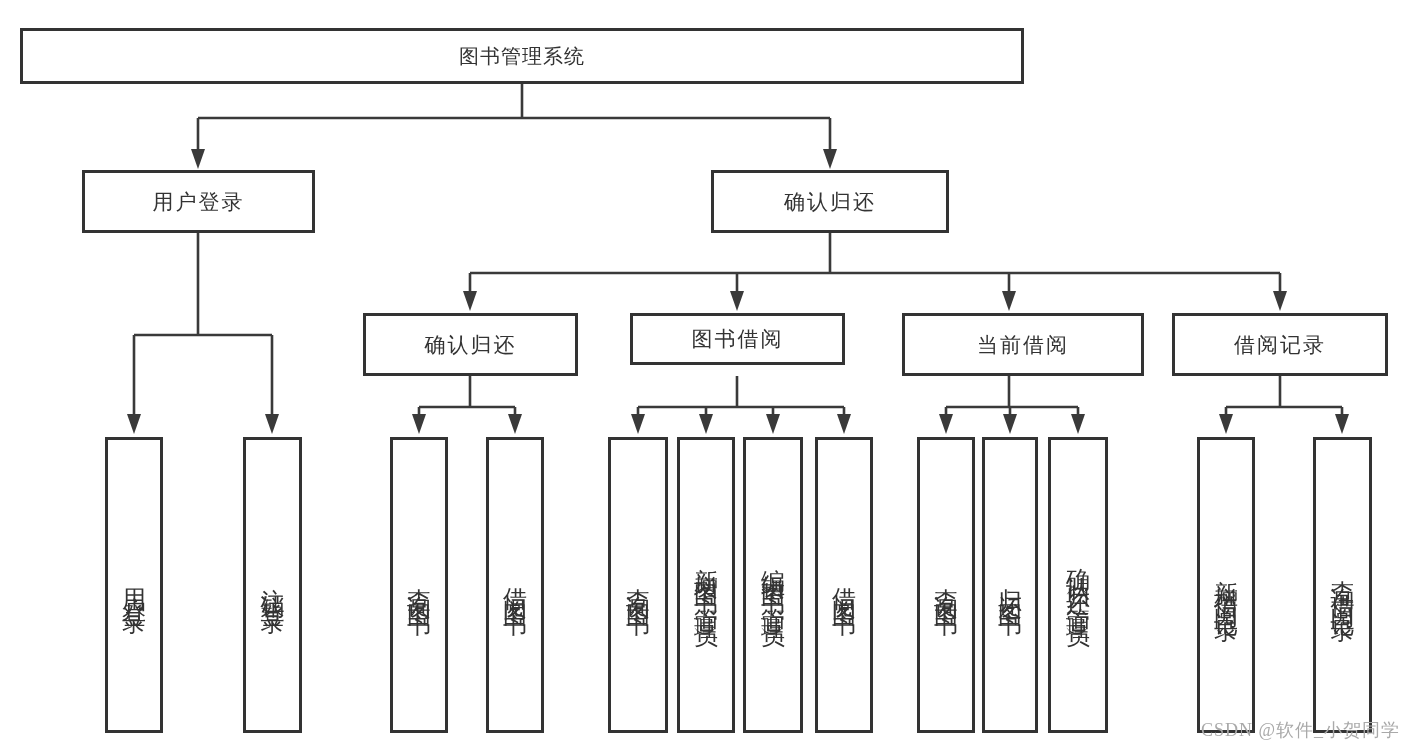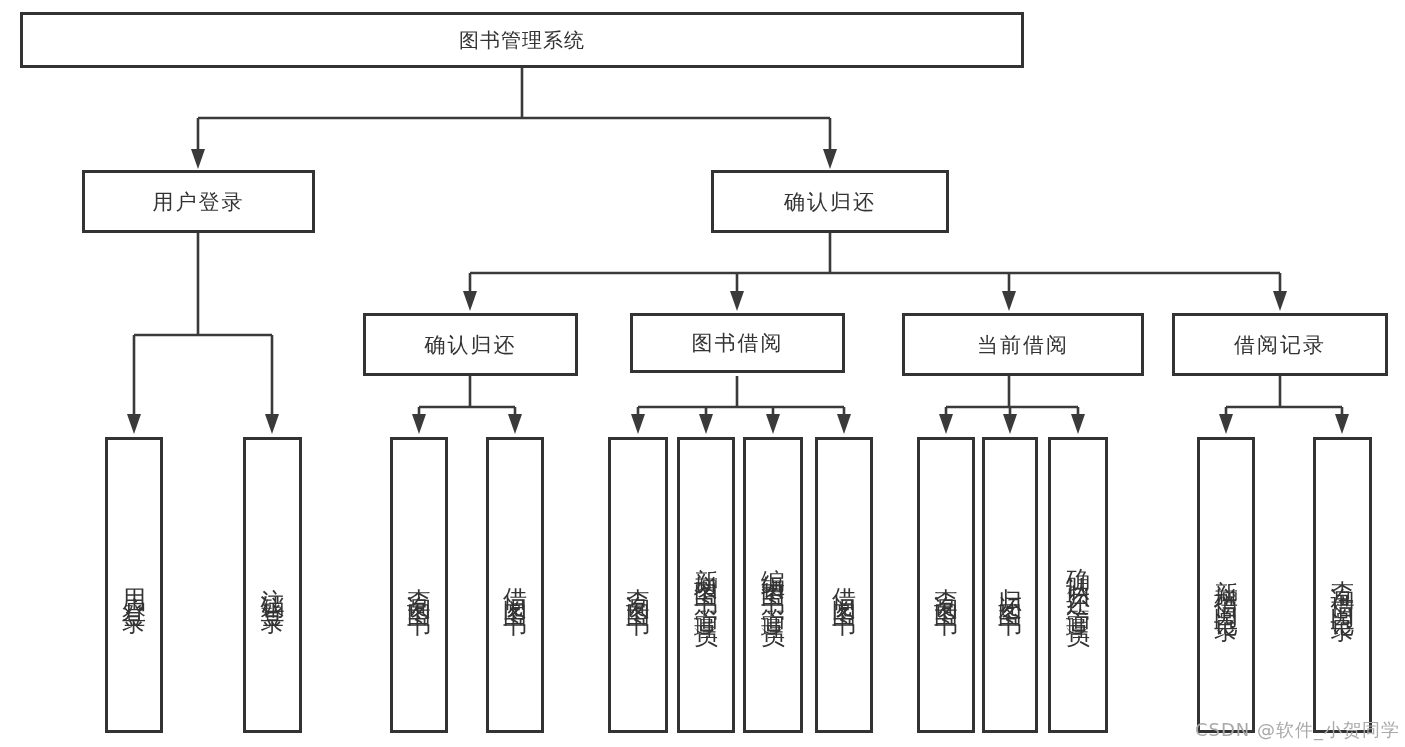--- a/index.html
+++ b/index.html
@@ -50,20 +50,21 @@
   }
   .watermark {
     position: absolute;
     right: 5px;
     bottom: 5px;
     font-size: 18px;
     color: #a9a9a9;
     letter-spacing: 1px;
     z-index: 5;
     white-space: nowrap;
+    font-family: Liberation Serif, serif;
   }
 </style>
 </head>
 <body>
 
 <div class="stage">
 
   <svg class="connectors" viewBox="0 0 1405 747" xmlns="http://www.w3.org/2000/svg">
 
     <g>
@@ -107,35 +108,35 @@
       <polygon points="1071,414 1085,414 1078,434"></polygon>
     </g>
 
     <g>
       <path d="M1280 376 V407 M1226 407 H1342 M1226 407 V416 M1342 407 V416"></path>
       <polygon points="1219,414 1233,414 1226,434"></polygon>
       <polygon points="1335,414 1349,414 1342,434"></polygon>
     </g>
   </svg>
 
-  <div class="node h-node root-node" style="left:20px; top:12px; width:1004px; height:56px;">
+  <div class="node h-node root-node" style="left:20px; top:28px; width:1004px; height:56px;">
     <span>图书管理系统</span>
   </div>
 
   <div class="node h-node" style="left:82px; top:170px; width:233px; height:63px;">
     <span>用户登录</span>
   </div>
   <div class="node h-node" style="left:711px; top:170px; width:238px; height:63px;">
     <span>确认归还</span>
   </div>
 
   <div class="node h-node" style="left:363px; top:313px; width:215px; height:63px;">
     <span>确认归还</span>
   </div>
-  <div class="node h-node" style="left:630px; top:313px; width:215px; height:60px;">
+  <div class="node h-node" style="left:630px; top:313px; width:215px; height:52px;">
     <span>图书借阅</span>
   </div>
   <div class="node h-node" style="left:902px; top:313px; width:242px; height:63px;font-family:Liberation Mono, monospace;">
     <span>当前借阅</span>
   </div>
   <div class="node h-node" style="left:1172px; top:313px; width:216px; height:63px;">
     <span>借阅记录</span>
   </div>
 
   <div class="node v-node" style="left:105px; top:437px; width:58px; height:296px;">

